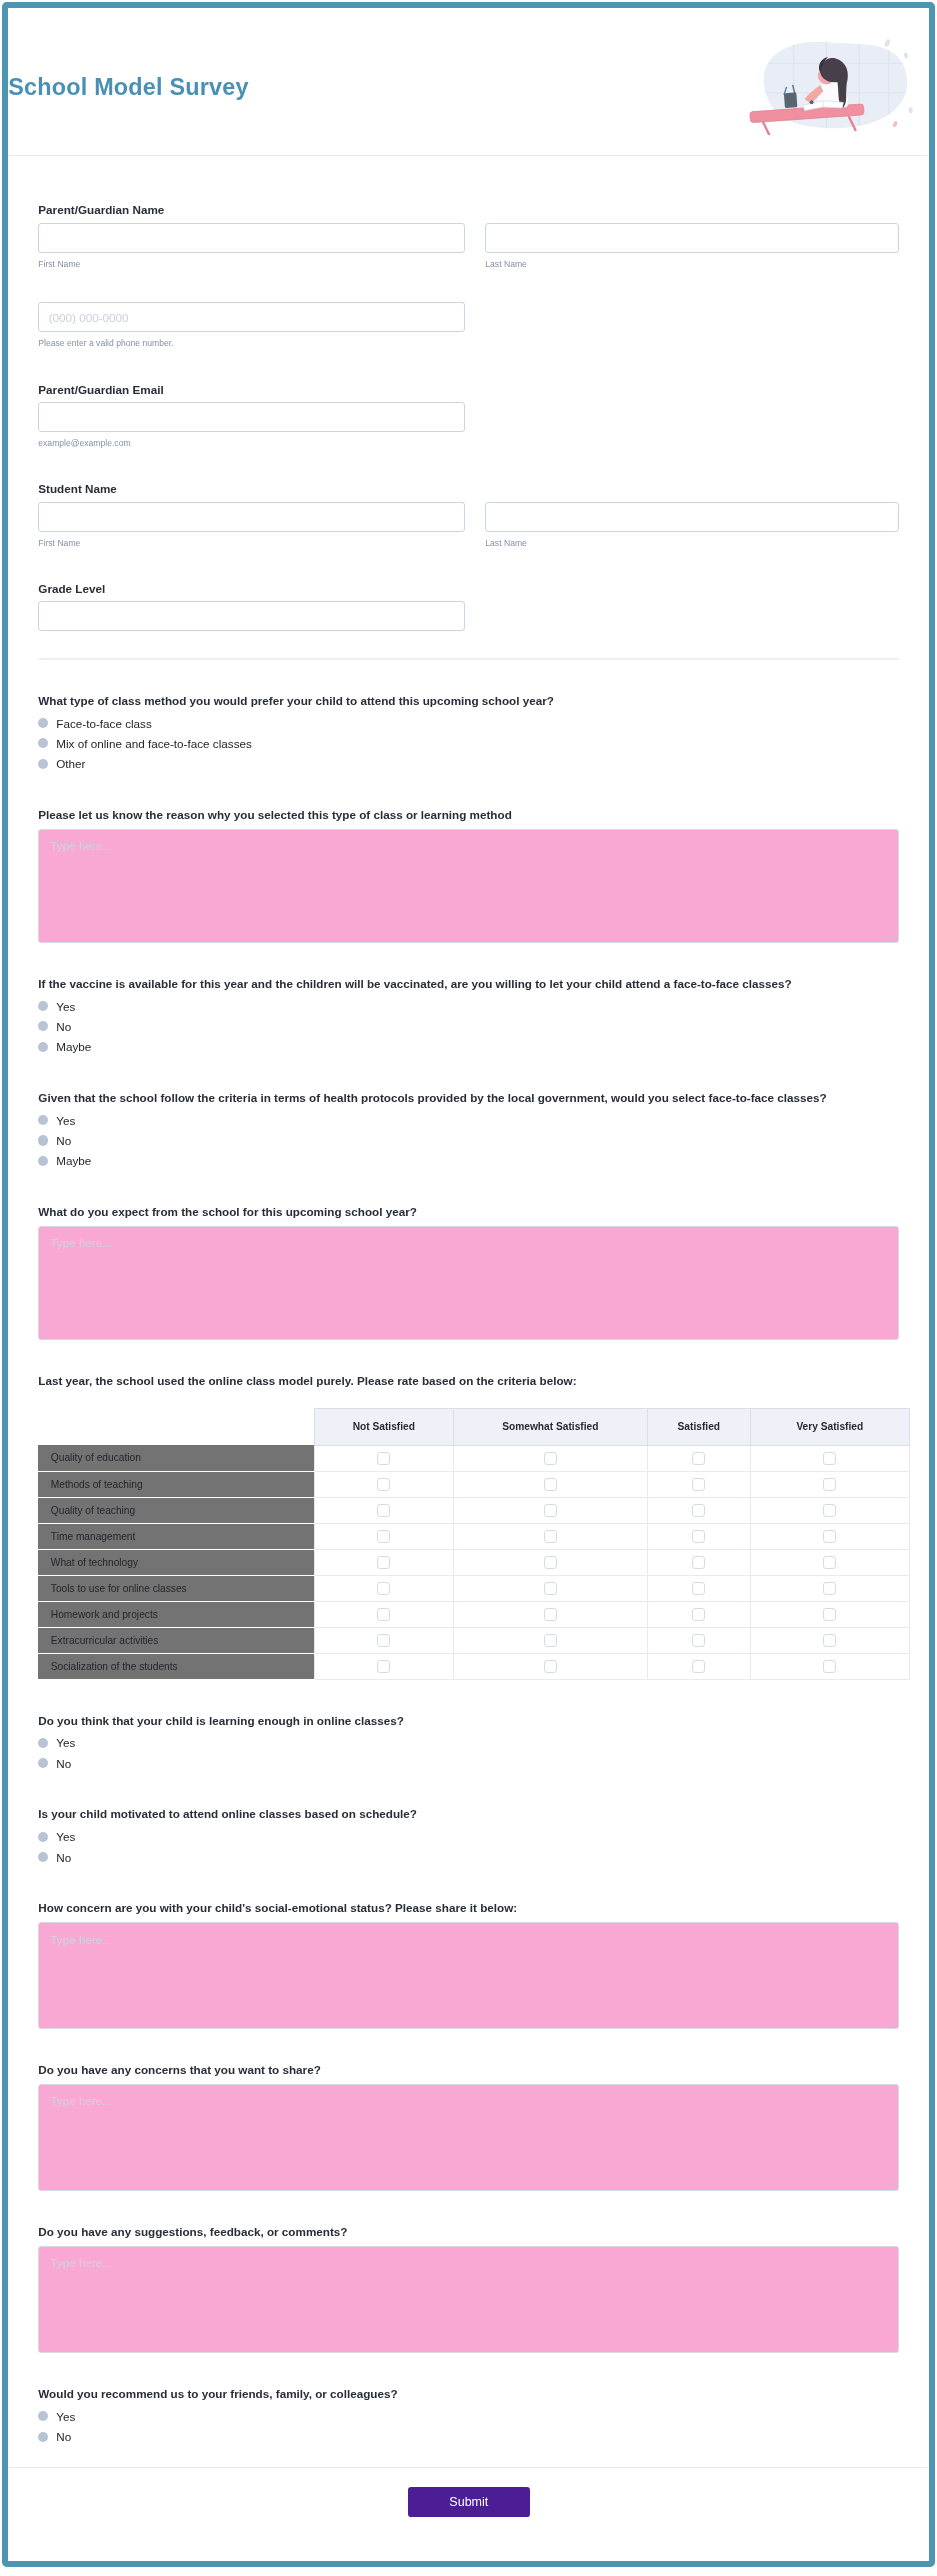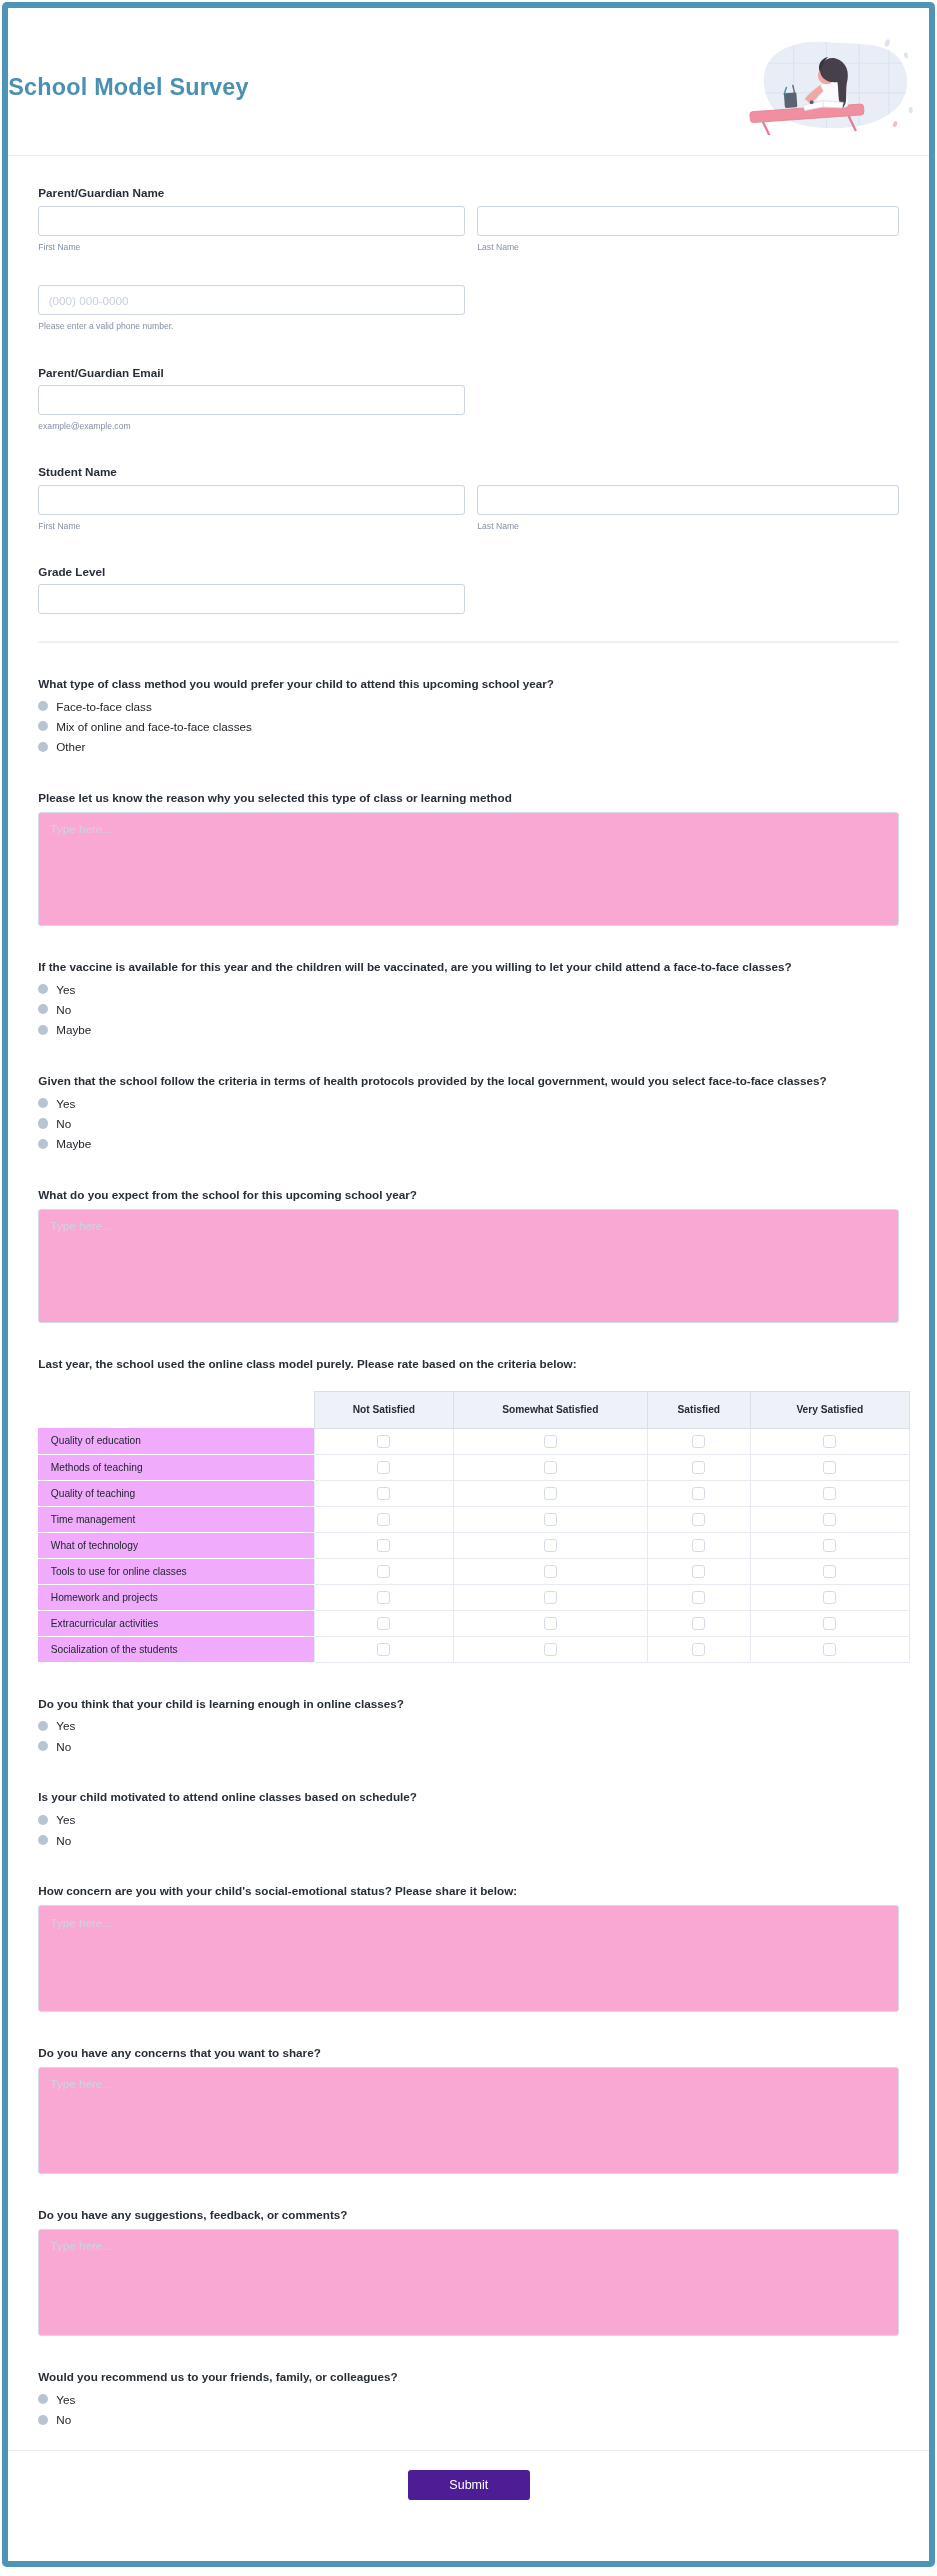--- a/index.html
+++ b/index.html
@@ -10,28 +10,28 @@
   
   .header { position:relative; height:147px; border-bottom:0.8px solid #e8eaee; }
   .title {
     position:absolute; top:66px; left:0; width:794px; text-align:left;
     font-size:23.4px; font-weight:bold; color:#4a90b5; letter-spacing:0.2px;
   }
   .illustration { position:absolute; top:24px; right:12.5px; width:178px; height:103px; }
   
   .content { padding:0 30px; }
   .field { margin-top:33px; }
-  .field.first { margin-top:29px; }
+  .field.first { margin-top:46px; }
   .label { font-size:11.7px; font-weight:600; color:#282e38; line-height:15.6px; margin-bottom:4.7px; }
   .tinput {
     height:30px; border:0.8px solid #ccd4e0; border-radius:3.1px; background:#fff;
     box-sizing:border-box; width:100%; padding:0 9.4px; font-size:11.7px; color:#2c3345; outline:none;
   }
   .tinput::placeholder { color:#c9d1dc; }
-  .row2 { display:flex; gap:12px;align-items:flex-end; }
+  .row2 { display:flex; gap:20px;align-items:flex-end; }
   .col-first { width:427px; flex:0 0 427px; }
   .col-last { flex:1; }
   .half { width:427px; }
   .sublabel { margin-top:6.3px; font-size:8.6px; color:#8490a4; line-height:10.2px; }
   .divider { margin-top:26.6px; height:1.6px; background:#eef0f6; border-radius:1.6px; }
   
   .question { margin-top:33px; }
   .question.qfirst { }
   .options { margin-top:4.7px; }
   .opt { display:flex; align-items:center; height:20.3px; }
@@ -52,21 +52,21 @@
     background:repeating-linear-gradient(135deg,#c3c9d3 0 0.8px,transparent 0.8px 3.1px);
   }
   
   table.matrix { margin-top:19px; border-collapse:collapse; table-layout:fixed; width:870px; }
   .matrix th {
     height:34px; background:#eef1f8; border:0.8px solid #d9dee9;
     font-size:10.2px; font-weight:600; color:#262b34; text-align:center;
   }
   .matrix th.corner { background:transparent; border:none; }
   .matrix td.rowlabel {
-    background:#f0abfc; font-size:10.2px; font-weight:500; color:#22262e;
+    background:#737373; font-size:10.2px; font-weight:500; color:#22262e;
     padding-left:12.5px; border-bottom:1.6px solid #fff; text-align:left;
   }
   .matrix td.cell {
     background:#fff; border:0.8px solid #e7eaf1; text-align:center; height:25px; padding:0;
   }
   .cb {
     display:inline-block; width:13.3px; height:13.3px; border:0.8px solid #d5dbe4; border-radius:3.1px;
     background:#fff; vertical-align:middle; box-sizing:border-box;
   }
   

